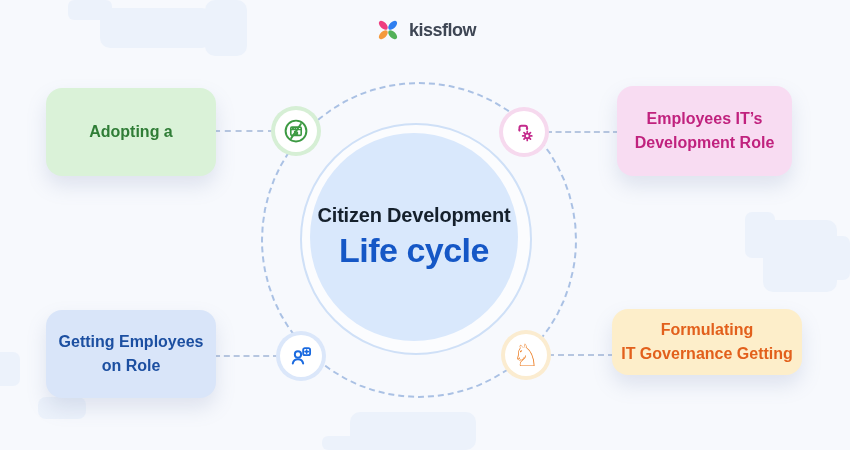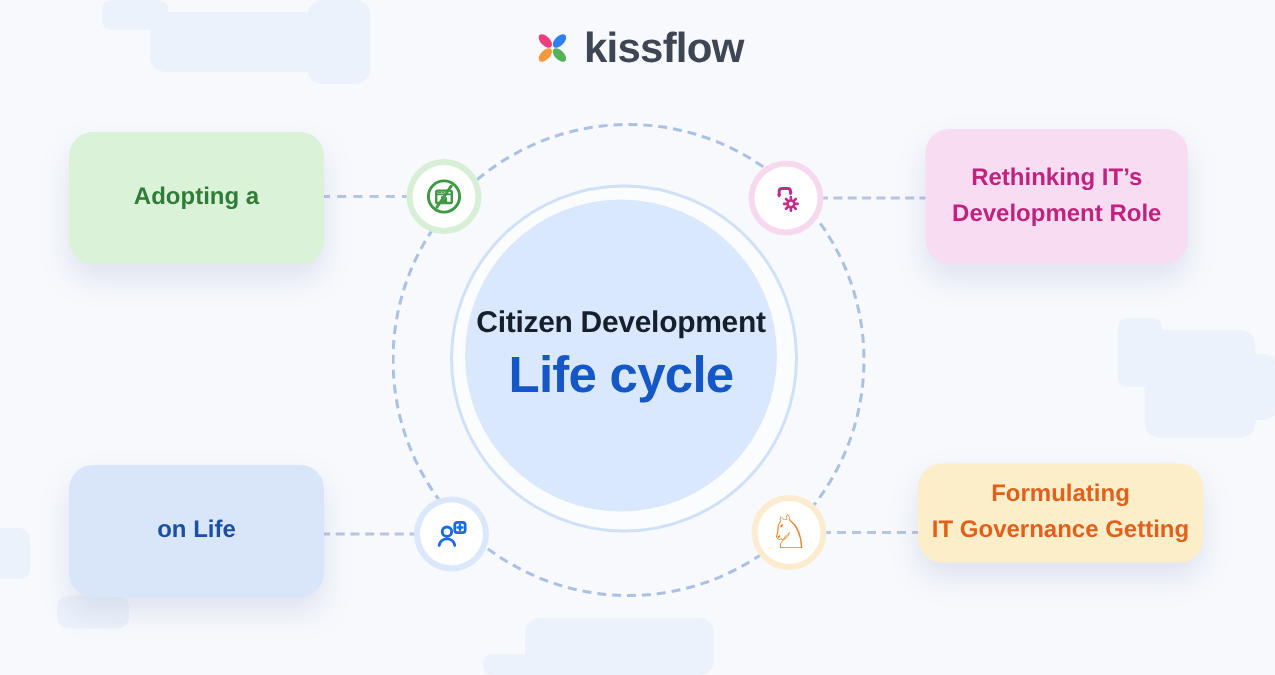--- a/index.html
+++ b/index.html
@@ -14,21 +14,21 @@
   .d5{left:763px;top:220px;width:74px;height:72px;}
   .d6{left:826px;top:236px;width:24px;height:44px;border-radius:7px;}
   .d7{left:350px;top:412px;width:126px;height:38px;}
   .d8{left:322px;top:436px;width:62px;height:14px;border-radius:6px;}
   .d9{left:38px;top:397px;width:48px;height:22px;border-radius:8px;}
   .d10{left:-8px;top:352px;width:28px;height:34px;border-radius:7px;}
 
   
   .logo{position:absolute;top:16px;left:50%;transform:translateX(-50%);
         display:flex;align-items:center;gap:7px;z-index:4;}
-  .logo-text{font-size:28px;font-weight:bold;color:#3e4654;letter-spacing:-0.5px;text-align:center;}
+  .logo-text{font-size:18px;font-weight:bold;color:#3e4654;letter-spacing:-0.5px;text-align:center;}
 
   
   .dashed-ring{position:absolute;left:261px;top:82px;width:312px;height:312px;
                border:2px dashed #aac1e4;border-radius:50%;z-index:1;}
   .center-ring{position:absolute;left:300px;top:123px;width:228px;height:228px;
                border:2px solid #cfe0f7;border-radius:50%;background:#fbfcfe;z-index:2;}
   .center-circle{position:absolute;left:310px;top:133px;width:208px;height:208px;
                  border-radius:50%;background:#d9e8fc;z-index:3;
                  display:flex;flex-direction:column;align-items:center;justify-content:center;}
   .c-line1{font-size:20px;font-weight:bold;color:#15202c;letter-spacing:-0.2px;}
@@ -142,26 +142,27 @@
     <div class="node-inner">
       <span class="knight">♘</span>
     </div>
   </div>
 
   <div class="card card-adopting">
     <div>Adopting a</div>
   </div>
 
   <div class="card card-rethinking">
-    <div>Rethinking IT’s</div>
+    <div>Employees IT’s</div>
     <div>Development Role</div>
   </div>
 
   <div class="card card-onboarding">
-    <div>on Life</div>
+    <div>Getting Employees</div>
+    <div>on Role</div>
   </div>
 
   <div class="card card-governance">
     <div>Formulating</div>
     <div>IT Governance Getting</div>
   </div>
 
 </div>
 
 </body></html>

